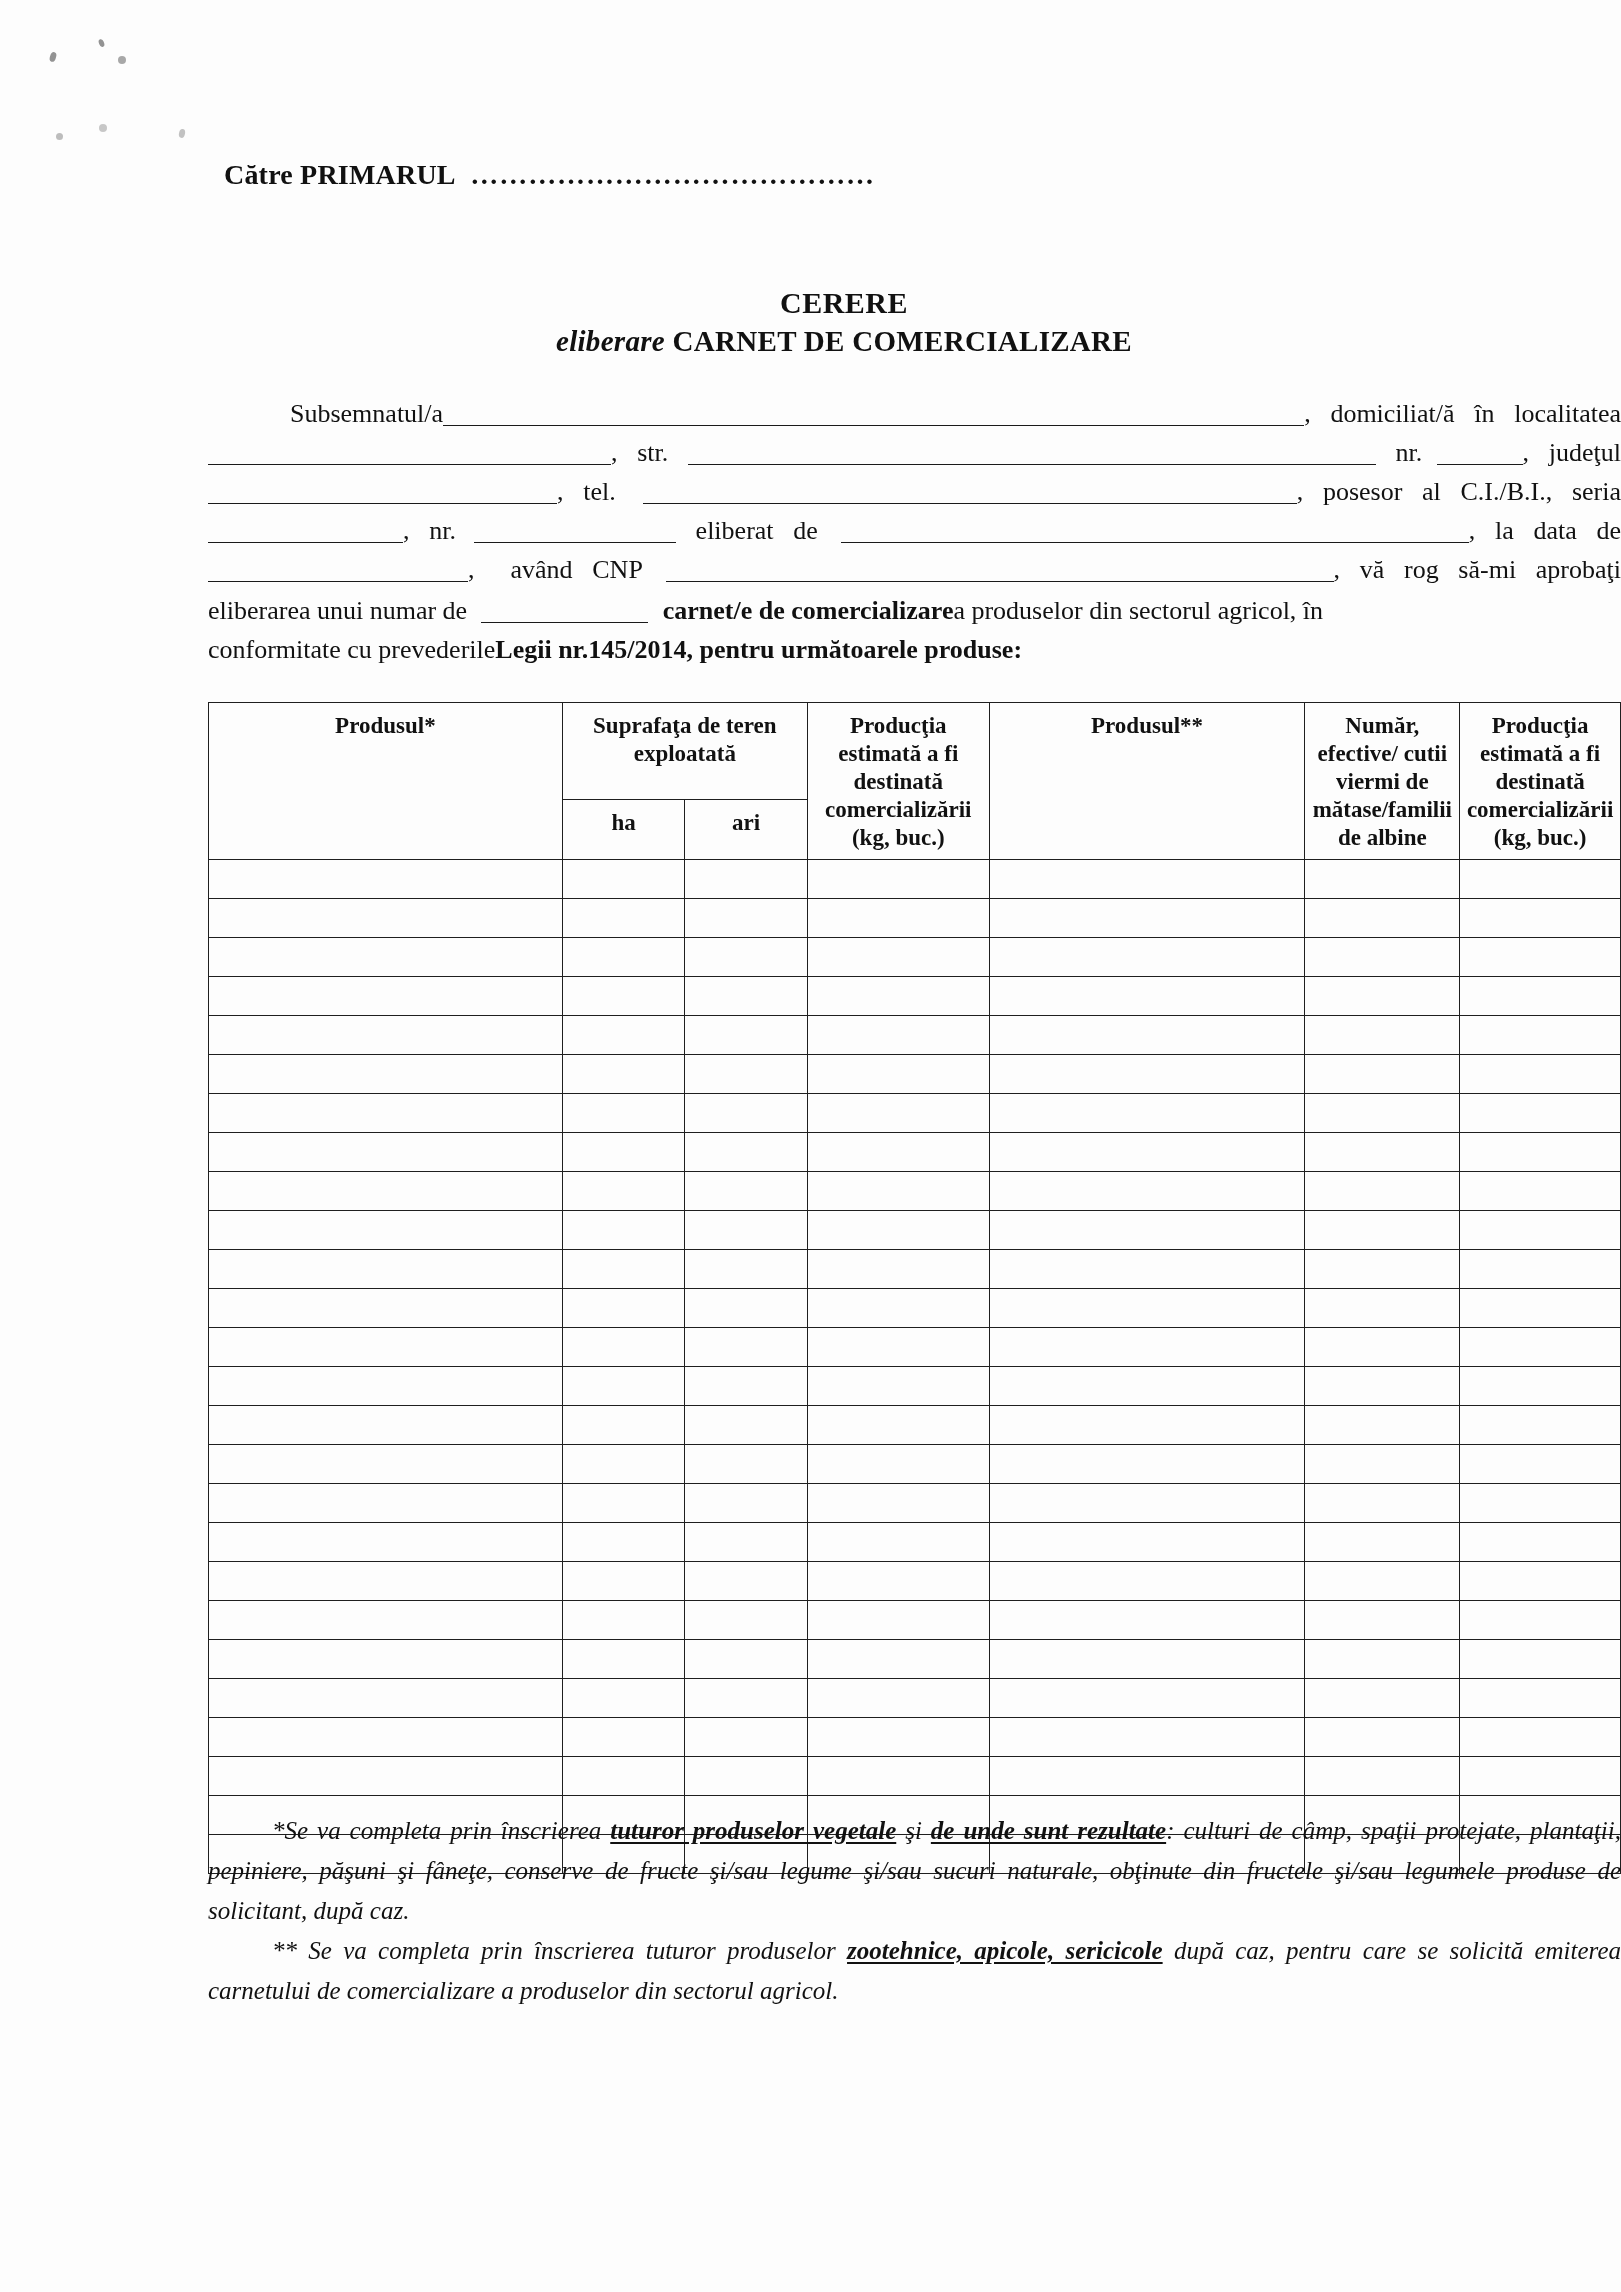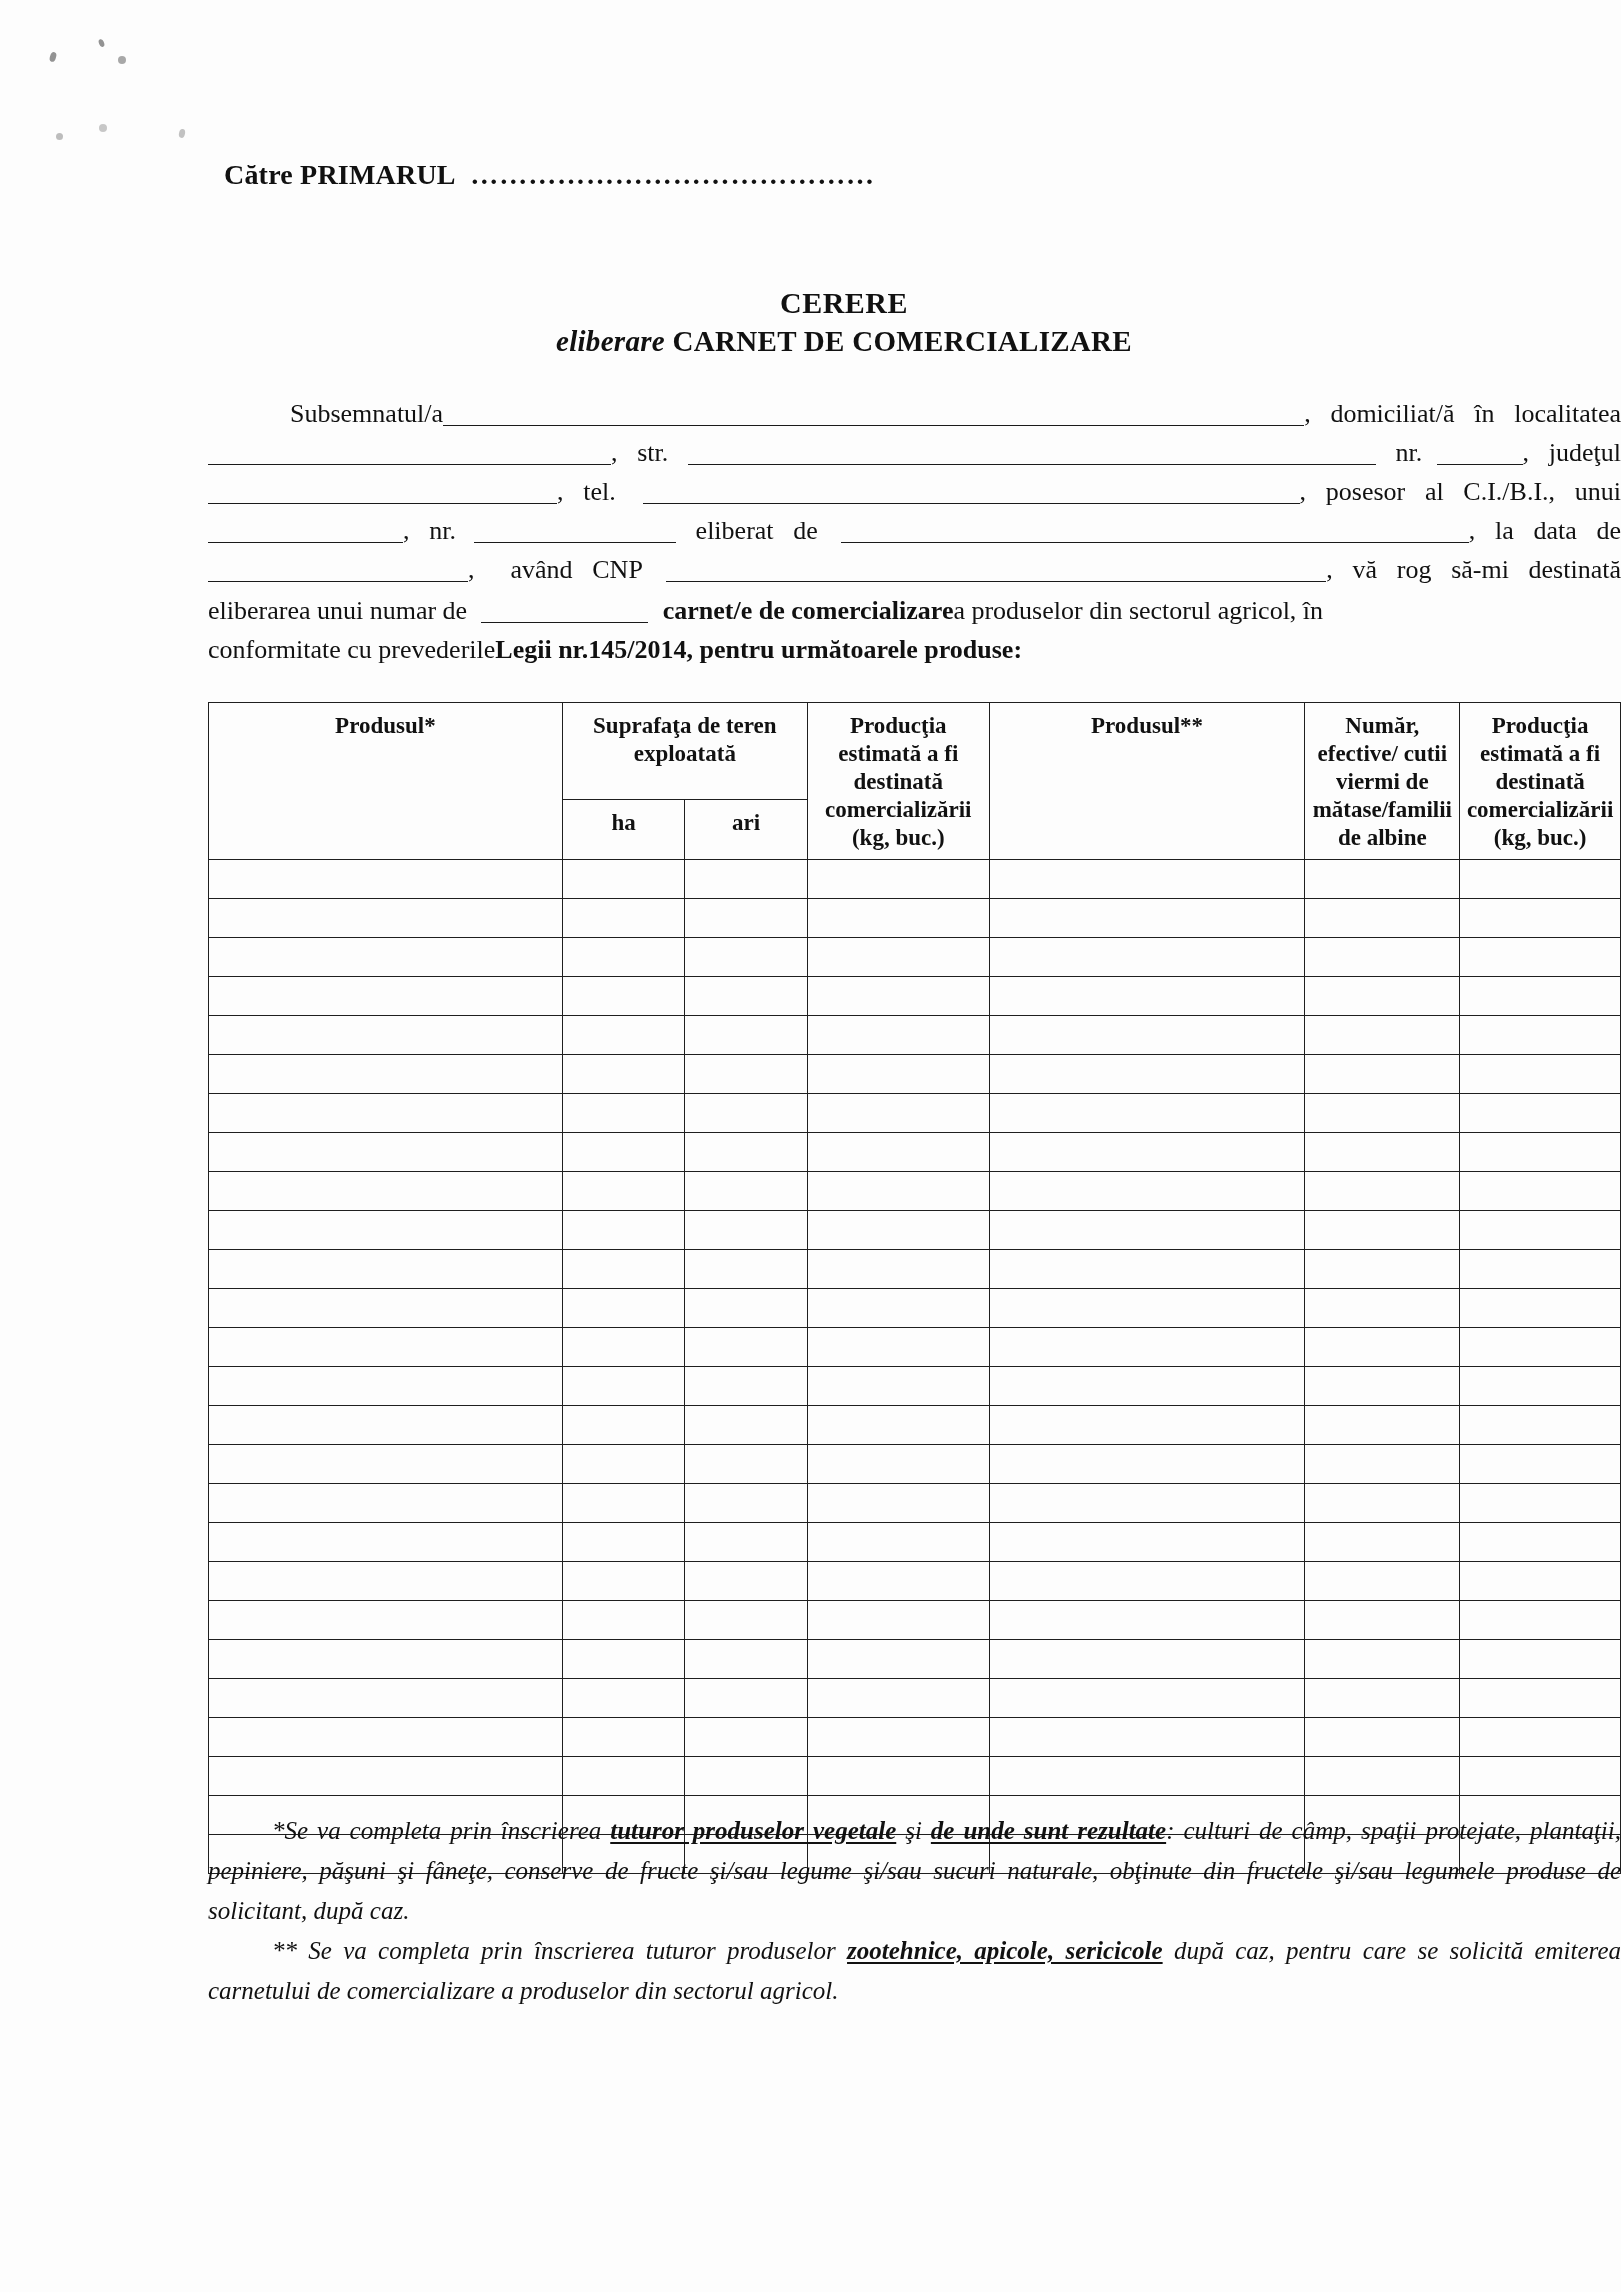--- a/index.html
+++ b/index.html
@@ -230,21 +230,21 @@
         <span>tel.</span>
         <span class="rule flex" style="margin-left:27px"></span>
         <span>,</span>
         <span class="gap-m"></span>
         <span>posesor</span>
         <span class="gap-m"></span>
         <span>al</span>
         <span class="gap-m"></span>
         <span>C.I./B.I.,</span>
         <span class="gap-m"></span>
-        <span>unui</span>
+        <span>seria</span>
       </div>
 
       <div class="jline">
         <span class="rule" style="width:195px"></span>
         <span>,</span>
         <span class="gap-m"></span>
         <span>nr.</span>
         <span class="rule" style="width:202px;margin-left:18px"></span>
         <span class="gap-m"></span>
         <span>eliberat</span>
@@ -269,21 +269,21 @@
         <span>CNP</span>
         <span class="rule flex" style="margin-left:23px"></span>
         <span>,</span>
         <span class="gap-m"></span>
         <span>vă</span>
         <span class="gap-m"></span>
         <span>rog</span>
         <span class="gap-m"></span>
         <span>să-mi</span>
         <span class="gap-m"></span>
-        <span>destinată</span>
+        <span>aprobaţi</span>
       </div>
     </div>
 
     <div class="tail-par">
       <div class="jline">
         <span>eliberarea unui numar de</span>
         <span class="rule" style="width:167px;margin-left:14.3px;margin-right:14.3px"></span>
         <span class="b">carnet/e de comercializare</span>
         <span> a produselor din sectorul agricol, în</span>
       </div>

